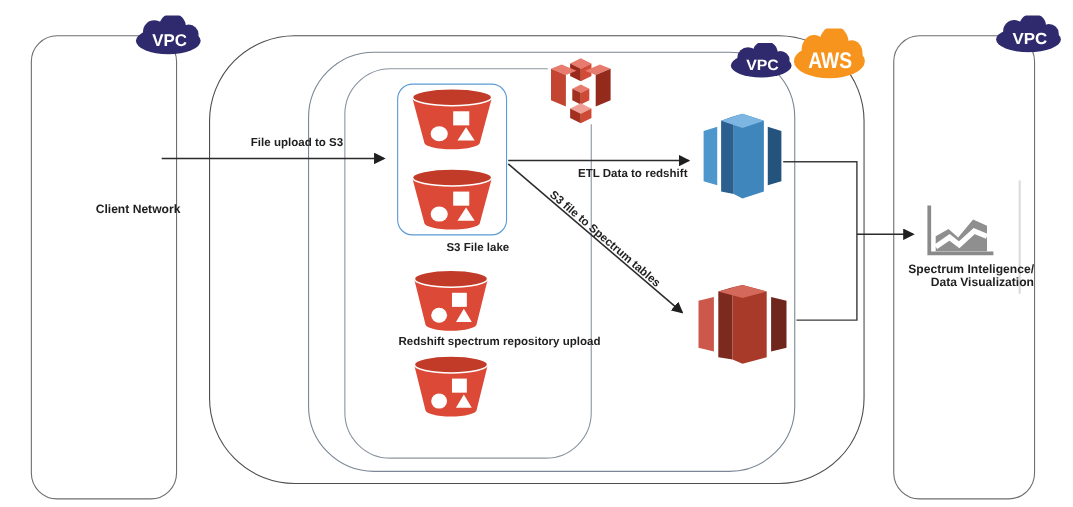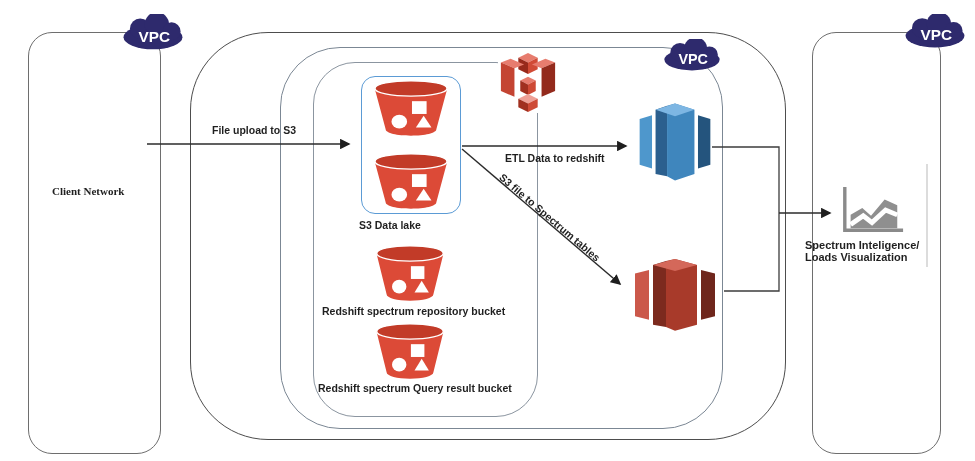--- a/index.html
+++ b/index.html
@@ -9,21 +9,21 @@
   }
   .box{position:absolute;background:transparent;box-sizing:border-box;}
   .container-left,.container-right{border:1.6px solid #6e6e6e;border-radius:24px;}
   .container-a{border:1.6px solid #4d4d4d;border-radius:78px;}
   .container-b{border:1.4px solid #7b8794;border-radius:60px;}
   .container-c{border:1.4px solid #8b95a0;border-radius:42px;}
   .s3-group{border:1.6px solid #5b9bd5;border-radius:14px;}
   .icon{position:absolute;line-height:0;}
   .lbl{
     position:absolute;font-weight:bold;color:#1f1f1f;font-size:10.5px;
-    text-align:left;line-height:12px;white-space:nowrap;
+    text-align:right;line-height:12px;white-space:nowrap;
   }
   .rot{
     transform:rotate(40.5deg);transform-origin:0 0;text-align:left;
   }
   svg text.cloudtxt{
     font-family:"Liberation Sans",sans-serif;font-weight:bold;fill:#ffffff;
   }
   svg text.usertxt{
     font-family:"Liberation Sans",sans-serif;font-weight:bold;fill:#4a4a4a;
   }
@@ -73,76 +73,86 @@
       <g fill="#2e2a6d">
         <ellipse cx="50" cy="36" rx="46" ry="19"></ellipse>
           <circle cx="30" cy="23" r="16"></circle>
         <circle cx="56" cy="16" r="19"></circle>
           <circle cx="79" cy="27" r="14"></circle>
       </g>
       <text class="cloudtxt" x="52" y="43" text-anchor="middle" font-size="24">VPC</text>
     </svg>
   </div>
 
+  <div class="icon" style="left:719px;top:26px;">
+    <svg width="70" height="46" viewBox="0 0 100 56" preserveAspectRatio="none">
+      <g fill="#f7941d">
+        <ellipse cx="50" cy="36" rx="46" ry="19"></ellipse>
+          <circle cx="30" cy="23" r="16"></circle>
+        <circle cx="56" cy="16" r="19"></circle>
+          <circle cx="79" cy="27" r="14"></circle>
+      </g>
+      <text class="cloudtxt" x="51" y="44" text-anchor="middle" font-size="25">AWS</text>
+    </svg>
+  </div>
 
   <div class="icon" style="left:903px;top:14px;">
     <svg width="64" height="34" viewBox="0 0 100 56" preserveAspectRatio="none">
       <g fill="#2e2a6d">
         <ellipse cx="50" cy="36" rx="46" ry="19"></ellipse>
           <circle cx="30" cy="23" r="16"></circle>
         <circle cx="56" cy="16" r="19"></circle>
           <circle cx="79" cy="27" r="14"></circle>
       </g>
       <text class="cloudtxt" x="52" y="43" text-anchor="middle" font-size="24">VPC</text>
     </svg>
   </div>
 
-  <div class="lbl" style="left:52px;top:185px;width:112px;font-size:11px;font-family:Liberation Serif, serif;">Client Network</div>
+  <div class="lbl" style="left:52px;top:185px;width:112px;font-size:11px;">Client Network</div>
 
   <div class="icon" style="left:372px;top:79px;">
     <svg width="78" height="58" viewBox="0 0 80 68" preserveAspectRatio="none">
       <path d="M3 12 L14 59 C14 63.5 26 66.5 40 66.5 C54 66.5 66 63.5 66 59 L77 12 Z" fill="#dc4a37"></path>
       <ellipse cx="40" cy="11" rx="37" ry="9" fill="#c23b28" stroke="#ffffff" stroke-width="1.6"></ellipse>
       <rect x="41" y="26" width="15" height="15" fill="#ffffff"></rect>
       <circle cx="28" cy="50" r="8" fill="#ffffff"></circle>
       <polygon points="45,57 61,57 53,43" fill="#ffffff"></polygon>
     </svg>
   </div>
   <div class="icon" style="left:372px;top:152px;">
     <svg width="78" height="58" viewBox="0 0 80 68" preserveAspectRatio="none">
       <path d="M3 12 L14 59 C14 63.5 26 66.5 40 66.5 C54 66.5 66 63.5 66 59 L77 12 Z" fill="#dc4a37"></path>
       <ellipse cx="40" cy="11" rx="37" ry="9" fill="#c23b28" stroke="#ffffff" stroke-width="1.6"></ellipse>
       <rect x="41" y="26" width="15" height="15" fill="#ffffff"></rect>
       <circle cx="28" cy="50" r="8" fill="#ffffff"></circle>
       <polygon points="45,57 61,57 53,43" fill="#ffffff"></polygon>
     </svg>
   </div>
-  <div class="lbl" style="left:359px;top:219px;width:104px;">S3 Data lake</div>
+  <div class="lbl" style="left:359px;top:219px;width:104px;">S3 File lake</div>
 
   <div class="icon" style="left:374px;top:244px;">
     <svg width="72" height="58" viewBox="0 0 80 68" preserveAspectRatio="none">
       <path d="M3 12 L14 59 C14 63.5 26 66.5 40 66.5 C54 66.5 66 63.5 66 59 L77 12 Z" fill="#dc4a37"></path>
       <ellipse cx="40" cy="11" rx="37" ry="9" fill="#c23b28" stroke="#ffffff" stroke-width="1.6"></ellipse>
       <rect x="41" y="26" width="15" height="15" fill="#ffffff"></rect>
       <circle cx="28" cy="50" r="8" fill="#ffffff"></circle>
       <polygon points="45,57 61,57 53,43" fill="#ffffff"></polygon>
     </svg>
   </div>
-  <div class="lbl" style="left:322px;top:305px;width:224px;">Redshift spectrum repository bucket</div>
+  <div class="lbl" style="left:322px;top:305px;width:224px;">Redshift spectrum repository upload</div>
 
   <div class="icon" style="left:374px;top:322px;">
     <svg width="72" height="58" viewBox="0 0 80 68" preserveAspectRatio="none">
       <path d="M3 12 L14 59 C14 63.5 26 66.5 40 66.5 C54 66.5 66 63.5 66 59 L77 12 Z" fill="#dc4a37"></path>
       <ellipse cx="40" cy="11" rx="37" ry="9" fill="#c23b28" stroke="#ffffff" stroke-width="1.6"></ellipse>
       <rect x="41" y="26" width="15" height="15" fill="#ffffff"></rect>
       <circle cx="28" cy="50" r="8" fill="#ffffff"></circle>
       <polygon points="45,57 61,57 53,43" fill="#ffffff"></polygon>
     </svg>
   </div>
-  <div class="lbl" style="left:318px;top:382px;width:232px;">Redshift spectrum Query result bucket</div>
 
   <div class="icon whitebacked" style="left:498px;top:52px;">
     <svg width="60" height="61" viewBox="0 0 62 64" preserveAspectRatio="none">
       <polygon points="31,1 41,6 31,11 21,6" fill="#e77c6e"></polygon>
       <polygon points="21,6 31,11 31,23 21,18" fill="#98291b"></polygon>
       <polygon points="31,11 41,6 41,18 31,23" fill="#d14b36"></polygon>
       <polygon points="3,11 13,7 27,13 17,17" fill="#e77c6e"></polygon>
       <polygon points="3,11 17,17 17,47 3,41" fill="#c44432"></polygon>
       <polygon points="59,11 49,7 35,13 45,17" fill="#e77c6e"></polygon>
       <polygon points="59,11 45,17 45,47 59,41" fill="#932a1c"></polygon>
@@ -176,19 +186,19 @@
   </div>
 
   <div class="icon" style="left:838px;top:185px;">
     <svg width="68" height="52" viewBox="0 0 70 54" preserveAspectRatio="none">
       <path d="M7 2 V47 H67" stroke="#8a8a8a" stroke-width="3.5" fill="none"></path>
       <polygon points="13,45 13,31 25,24 34,32 48,15 61,21 61,45" fill="#8f8f8f"></polygon>
       <polyline points="13,41 26,32 35,39 49,26 61,31" stroke="#ffffff" stroke-width="5" fill="none"></polyline>
     </svg>
   </div>
   <div class="lbl" style="left:805px;top:239px;width:135px;font-size:11px;">Spectrum Inteligence/</div>
-  <div class="lbl" style="left:805px;top:251px;width:135px;font-size:11px;">Loads Visualization</div>
+  <div class="lbl" style="left:805px;top:251px;width:135px;font-size:11px;">Data Visualization</div>
 
   <div class="lbl" style="left:212px;top:124px;width:100px;">File upload to S3</div>
   <div class="lbl" style="left:505px;top:152px;width:120px;">ETL Data to redshift</div>
   <div class="lbl rot" style="left:505px;top:171px;">S3 file to Spectrum tables</div>
 
 </div>
 
 </body></html>

